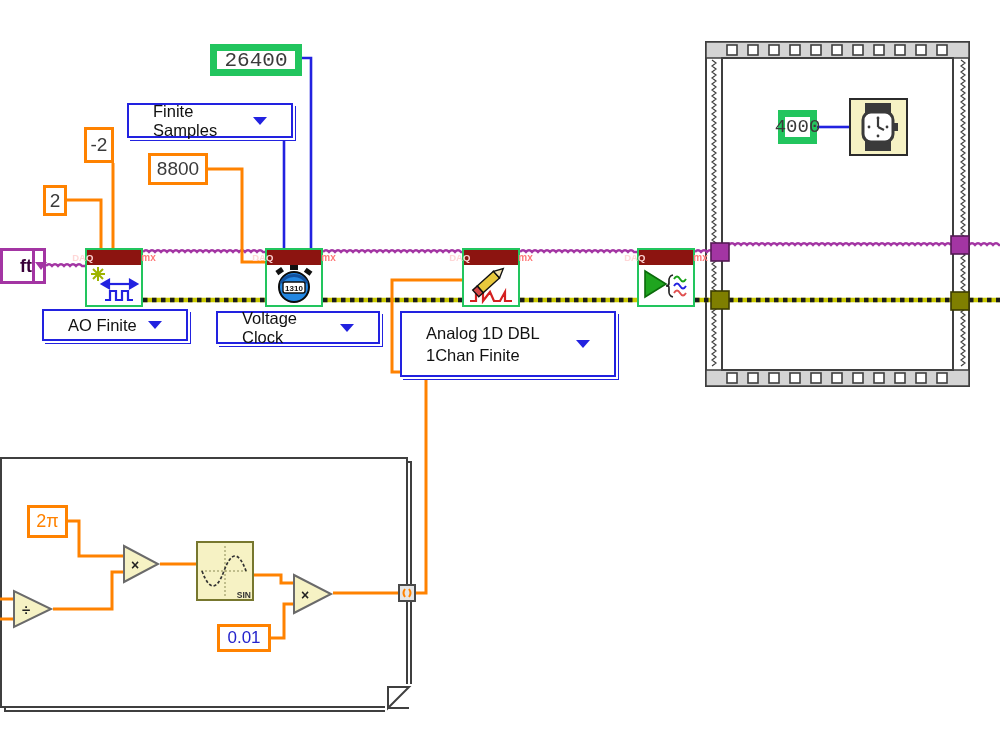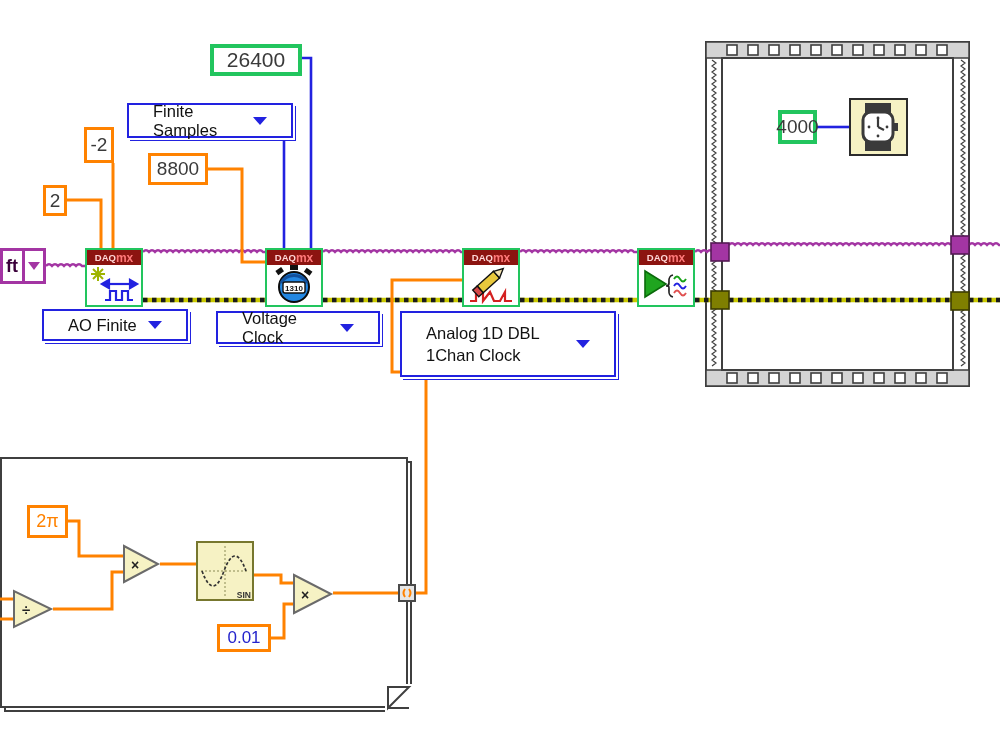--- a/index.html
+++ b/index.html
@@ -4,42 +4,42 @@
 <style>
   html,body{margin:0;padding:0;background:#fff;}
   #diagram{position:relative;width:1000px;height:750px;background:#ffffff;overflow:hidden;
            font-family:"Liberation Sans", sans-serif;}
   #wires-svg{position:absolute;left:0;top:0;width:1000px;height:750px;}
 
   
   .const{position:absolute;background:#fff;display:flex;align-items:center;justify-content:center;
          font-size:19px;color:#3a3a3a;box-sizing:border-box;}
   .const.orange{border:3px solid #FF8200;}
-  .const.blue{border:4px solid #22c55e;}
+  .const.blue{border:7px solid #22c55e;font-family:Liberation Mono, monospace;}
 
   .selector{position:absolute;background:#fff;border:2px solid #2222E0;box-sizing:border-box;
             display:flex;align-items:center;color:#111;font-size:16.5px;padding:0 24px;
             box-shadow:2px 2px 0 0 #ffffff,3px 3px 0 0 #2222E0;}
   .selector .arrow{width:0;height:0;border-left:7px solid transparent;border-right:7px solid transparent;
                    border-top:8px solid #2222E0;margin-left:auto;}
 
   
   .daqnode{position:absolute;width:58px;height:59px;background:#fff;border:2px solid #22c55e;
            box-sizing:border-box;}
   .daqhead{height:15px;background:#8C1410;display:flex;align-items:center;justify-content:center;
            font-weight:bold;font-size:9.5px;letter-spacing:0;line-height:1;}
   .daqhead .b1{color:#ffd7d7;}
-  .daqhead .b2{color:#ff7a7a;font-size:12px;}
+  .daqhead .b2{color:#ff7a7a;font-size:10px;padding-left:48px;}
   .daqbody{position:relative;width:100%;height:40px;}
 
   
   #io-control{position:absolute;left:0;top:248px;width:46px;height:36px;border:3px solid #A335A3;
               background:#fff;box-sizing:border-box;display:flex;}
   #io-control .txt{flex:1;display:flex;align-items:center;justify-content:flex-start;
-                   font-size:18px;font-weight:bold;color:#3a003a;padding-left:3px;}
+                   font-size:18px;font-weight:bold;color:#3a003a;padding-left:17px;}
   #io-control .dd{width:18px;border-left:3px solid #A335A3;display:flex;align-items:center;justify-content:center;}
   #io-control .dd span{width:0;height:0;border-left:6px solid transparent;border-right:6px solid transparent;
                        border-top:8px solid #A335A3;}
 
   
   #wait-fn{position:absolute;left:849px;top:98px;width:59px;height:58px;background:#F6F2C4;
            border:2px solid #2b2b2b;box-sizing:border-box;}
 </style>
 </head>
 <body>
@@ -252,21 +252,21 @@
   </div>
 
   <div class="selector" style="left:216px;top:311px;width:164px;height:33px;">
     <span>Voltage Clock</span>
     <span class="arrow"></span>
   </div>
 
   <div class="selector" style="left:400px;top:311px;width:216px;height:66px;">
     <span style="display:flex;flex-direction:column;line-height:1.35;">
       <span>Analog 1D DBL</span>
-      <span>1Chan Clock</span>
+      <span>1Chan Finite</span>
     </span>
     <span class="arrow"></span>
   </div>
 
   <div class="selector" style="left:127px;top:103px;width:166px;height:35px;">
     <span>Finite Samples</span>
     <span class="arrow"></span>
   </div>
 
   <div class="const orange" style="left:43px;top:185px;width:24px;height:31px;">

